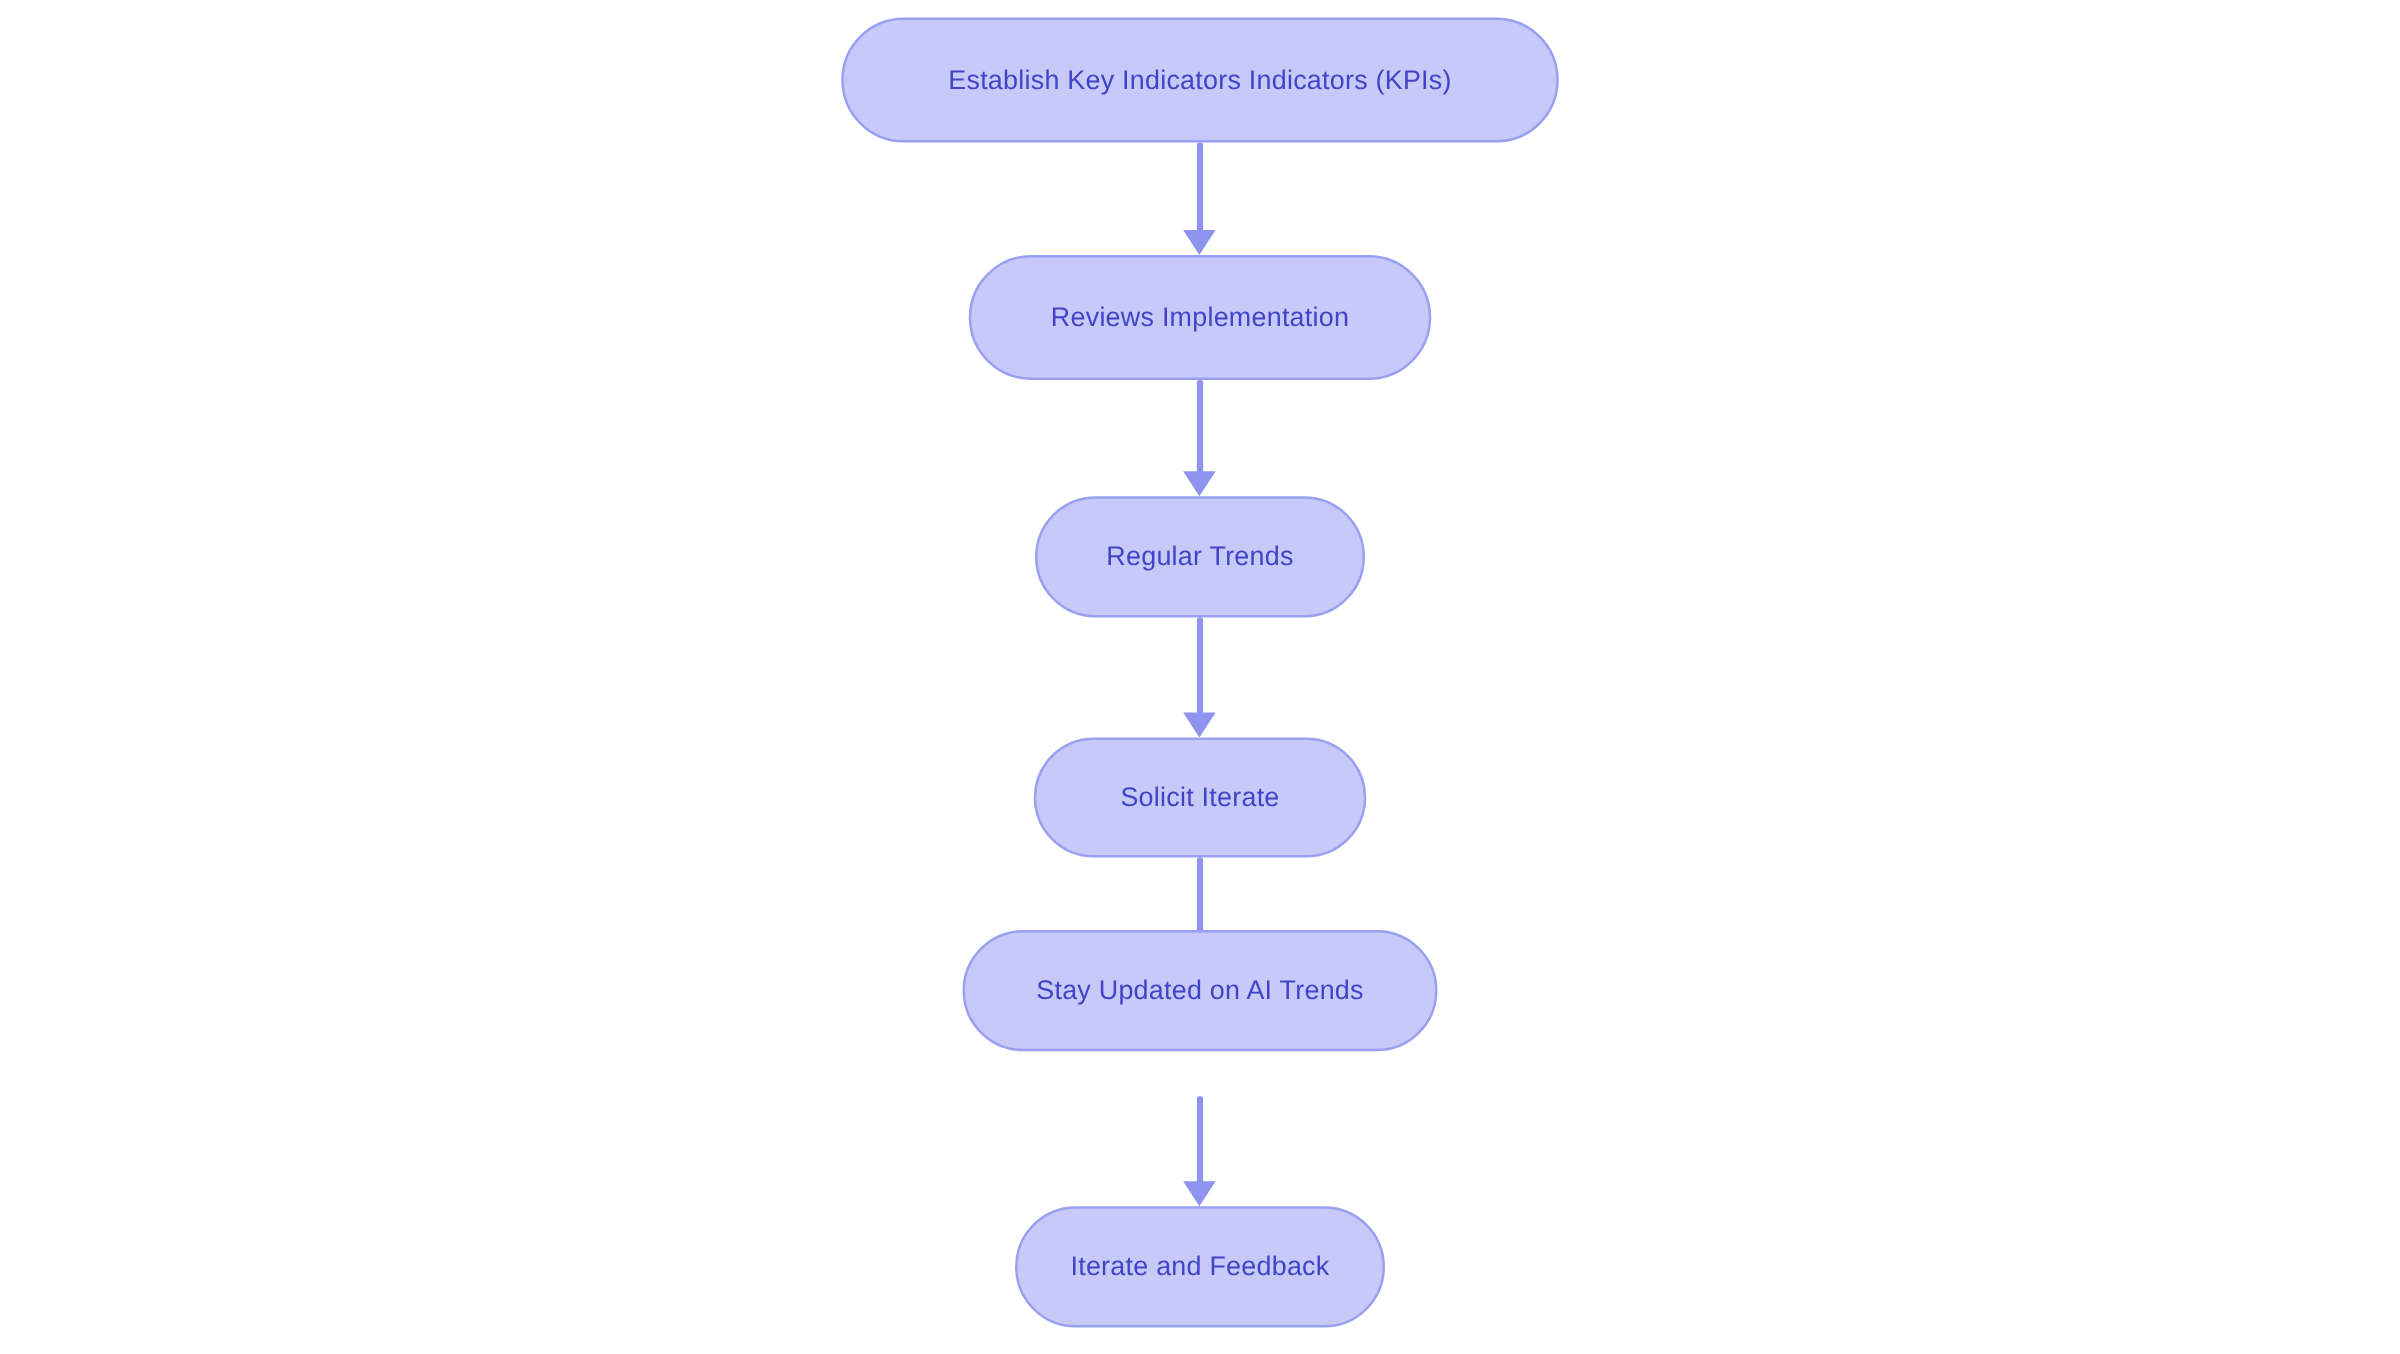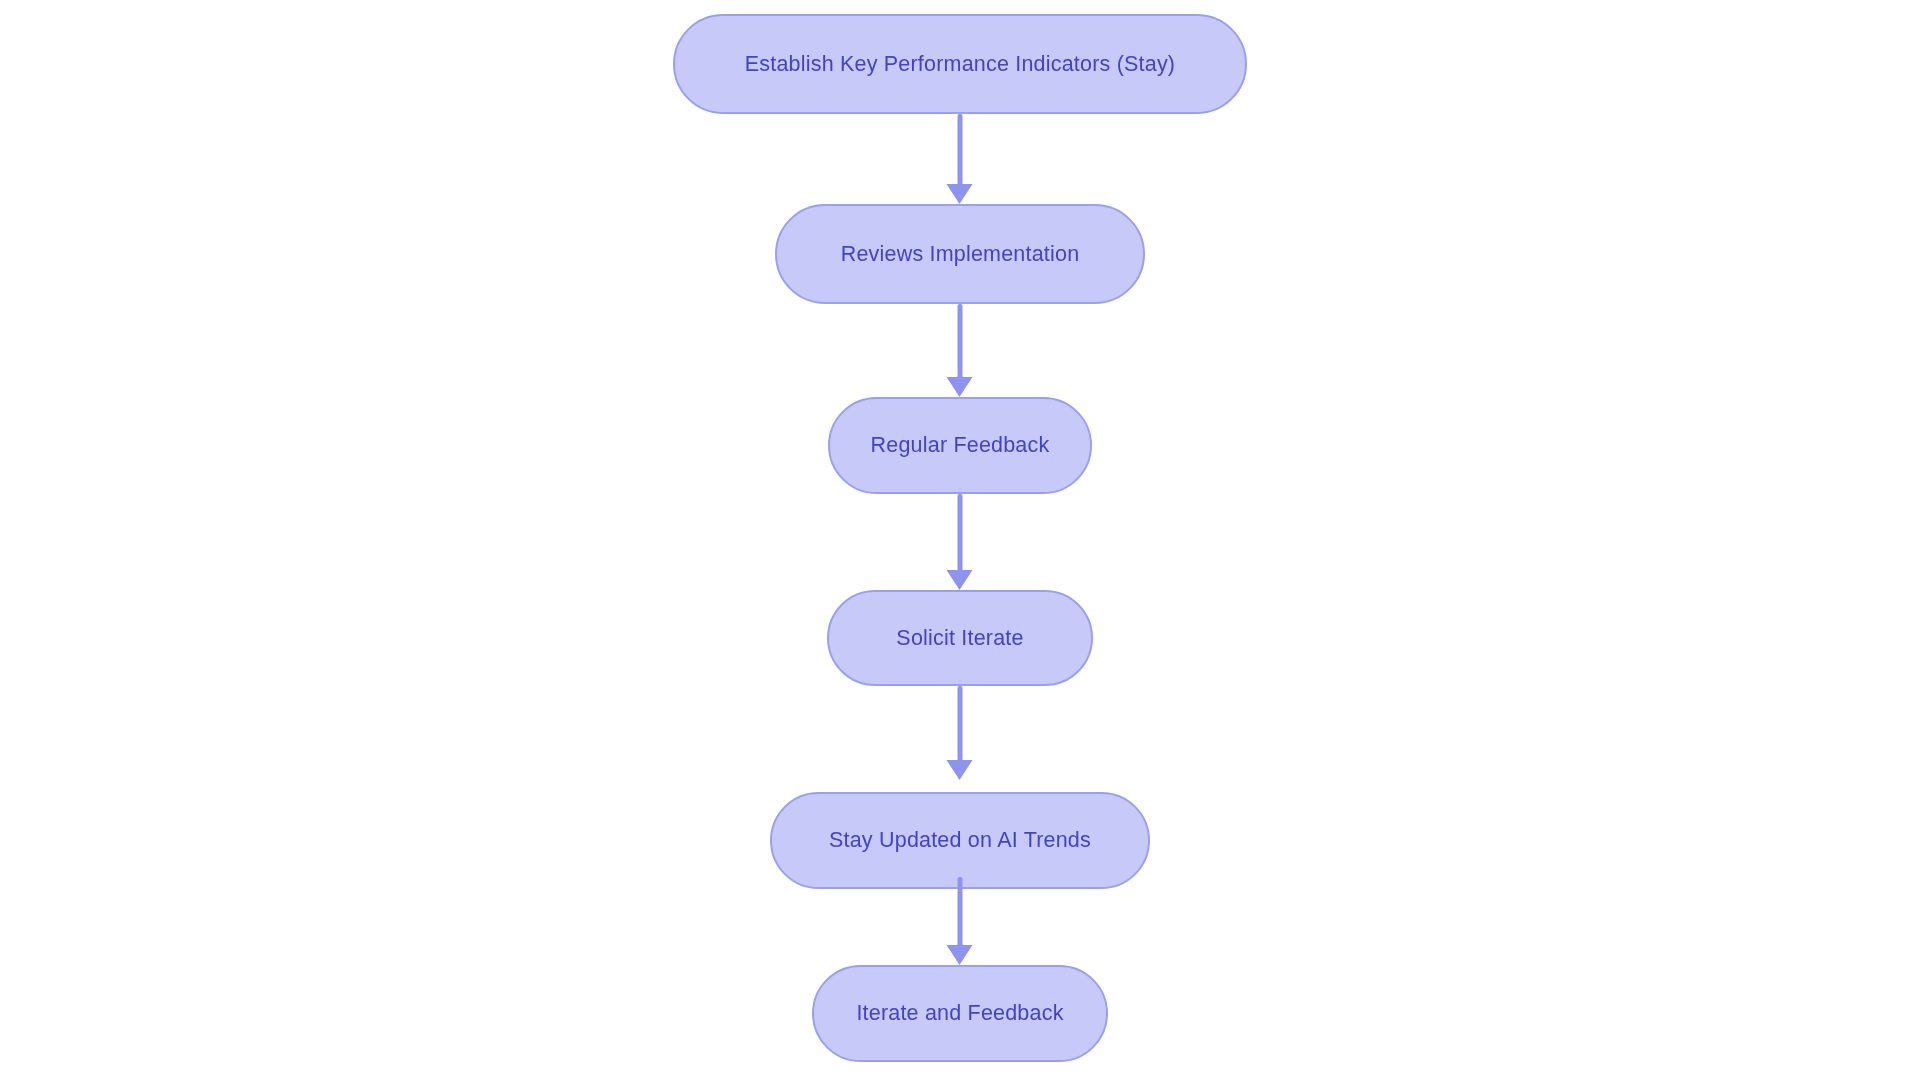--- a/index.html
+++ b/index.html
@@ -32,21 +32,21 @@
     font-size: 21.5px;
     font-weight: 500;
     letter-spacing: 0.2px;
     white-space: nowrap;
     text-align: center;
   }
   .n1 { top: 14px;  width: 574px; height: 100px; }
   .n2 { top: 204px; width: 370px; height: 100px; }
   .n3 { top: 397px; width: 264px; height: 97px;  }
   .n4 { top: 590px; width: 266px; height: 96px;  }
-  .n5 { top: 792px; width: 380px; height: 97px;  }
+  .n5 { top: 744px; width: 380px; height: 97px;  }
   .n6 { top: 965px; width: 296px; height: 97px;  }
 
   .arrow {
     position: absolute;
     left: 50%;
     transform: translateX(-50%);
     width: 27px;
   }
   .a1 { top: 114px; height: 90px; }
   .a2 { top: 304px; height: 93px; }
@@ -74,39 +74,39 @@
     border-right: 13.5px solid transparent;
     border-top: 20px solid var(--arrow, #8d93ee);
   }
 </style>
 </head>
 <body>
 
 <div class="canvas">
 
   <div class="node n1">
-    <span class="label">Establish Key Performance Indicators (Stay)</span>
+    <span class="label">Establish Key Indicators Indicators (KPIs)</span>
   </div>
 
   <div class="arrow a1">
     <div class="shaft"></div>
     <div class="head"></div>
   </div>
 
   <div class="node n2">
     <span class="label">Reviews Implementation</span>
   </div>
 
   <div class="arrow a2">
     <div class="shaft"></div>
     <div class="head"></div>
   </div>
 
   <div class="node n3">
-    <span class="label">Regular Feedback</span>
+    <span class="label">Regular Trends</span>
   </div>
 
   <div class="arrow a3">
     <div class="shaft"></div>
     <div class="head"></div>
   </div>
 
   <div class="node n4">
     <span class="label">Solicit Iterate</span>
   </div>

